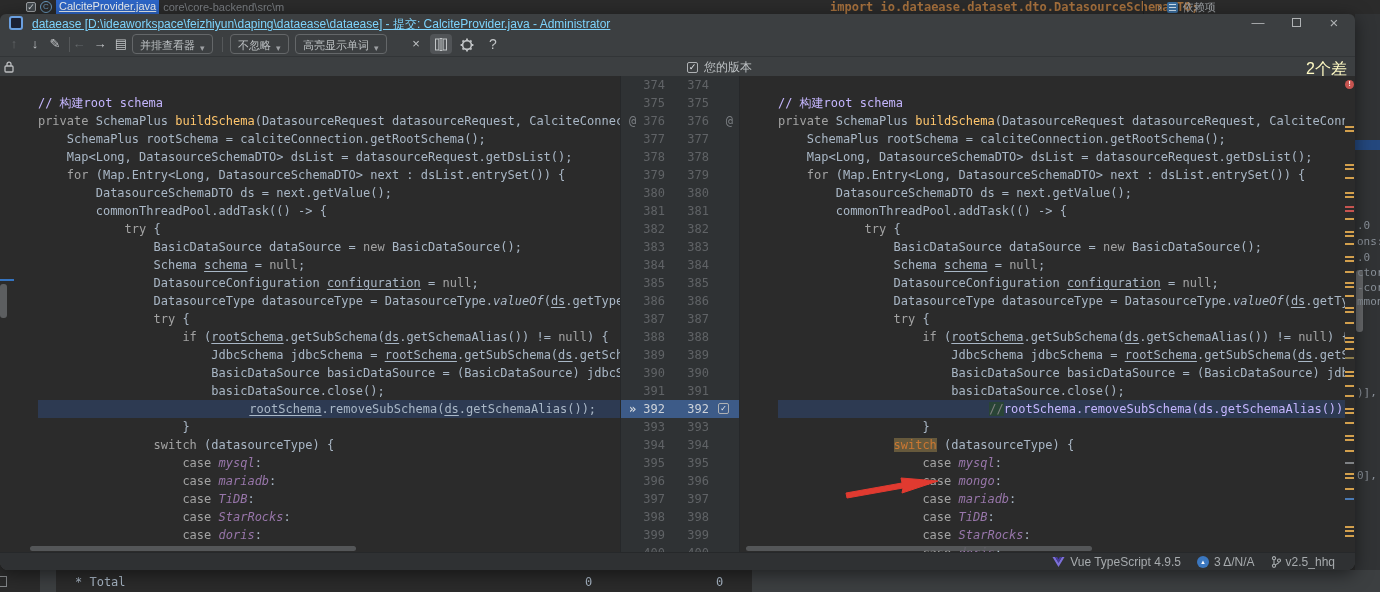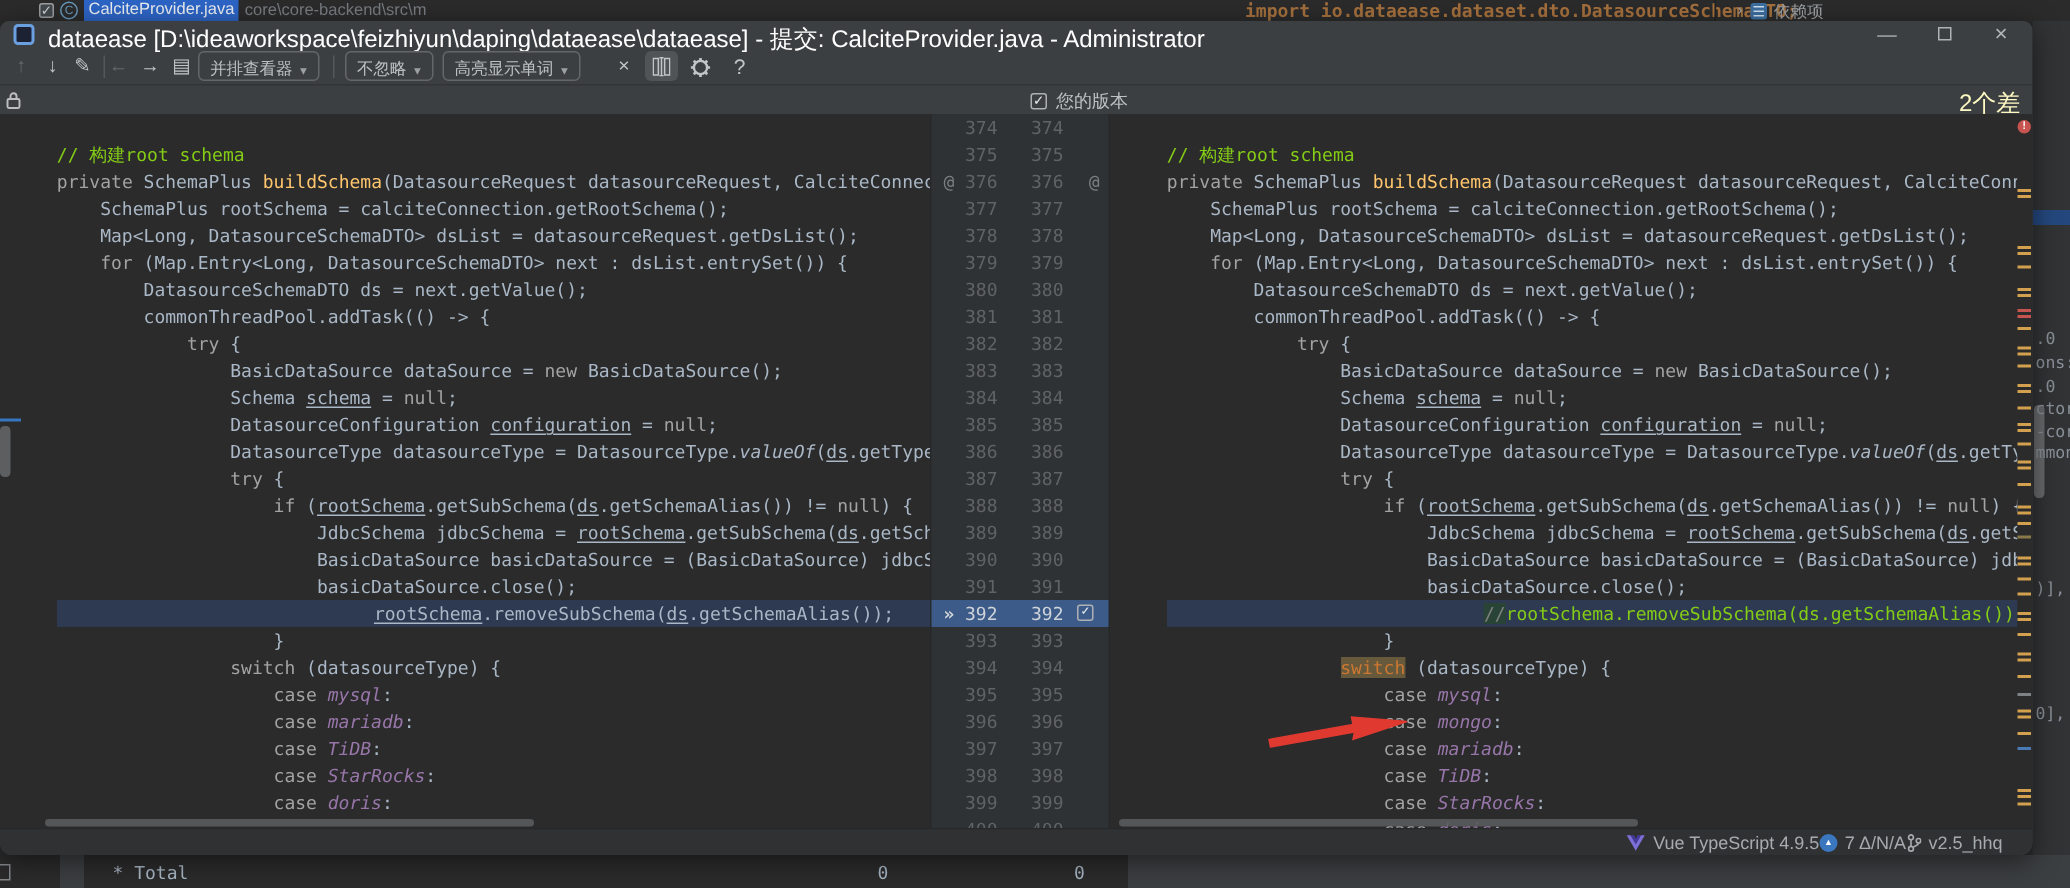--- a/index.html
+++ b/index.html
@@ -8,21 +8,21 @@
   .abs { position:absolute; }
   #stage { position:relative; width:1380px; height:592px; background:#2b2b2b; }
 
   
   #bg-top { left:0; top:0; width:1380px; height:14px; background:#2b2b2b; overflow:hidden; }
   #bg-file-row { left:26px; top:0; height:14px; display:flex; align-items:center; gap:4px; font-size:11px; }
   .mini-check { width:10px; height:10px; border:1px solid #9da0a3; border-radius:2px; color:#cfd2d5;
     font-size:9px; line-height:8px; text-align:center; background:#43494d; }
   .class-icon { width:12px; height:12px; border-radius:50%; border:1px solid #6897bb; color:#6897bb;
     font-size:8px; line-height:10px; text-align:center; }
-  #bg-file-name { background:#2d65c6; color:#eaeef2; padding:0 3px; height:16px; line-height:14px; }
+  #bg-file-name { background:#2d65c6; color:#eaeef2; padding:0 3px; height:16px; line-height:14px;text-decoration:underline; }
   #bg-file-path { color:#787c80; }
   #bg-import { left:830px; top:0px; color:#a5703d; font-weight:bold; font-family:"DejaVu Sans Mono",monospace;
     font-size:12px; white-space:nowrap; }
   #bg-top-divider { left:1143px; top:0; width:1px; height:14px; background:#1f2123; }
   #bg-deps { left:1158px; top:0; height:14px; display:flex; align-items:center; gap:5px; color:#9ea2a6; font-size:11px; }
   .book-icon { width:11px; height:11px; background:#3c6fa0; border-radius:2px; position:relative; }
   .book-icon:before { content:""; position:absolute; left:2px; top:2px; width:7px; height:1px;
     background:#cfe0ef; box-shadow:0 3px 0 #cfe0ef, 0 6px 0 #cfe0ef; }
   #bg-right { left:1355px; top:14px; width:25px; height:556px; background:#313335; overflow:hidden; }
   .frag { position:absolute; left:2px; color:#8a9199; font-family:"DejaVu Sans Mono",monospace;
@@ -36,21 +36,21 @@
   #total-v1 { left:585px; top:575px; color:#a9b7c6; font-family:"DejaVu Sans Mono",monospace; font-size:12px; }
   #total-v2 { left:716px; top:575px; color:#a9b7c6; font-family:"DejaVu Sans Mono",monospace; font-size:12px; }
   #bg-partial-sq { left:-3px; top:576px; width:10px; height:11px; border:1px solid #85888b; }
 
   
   #dialog { left:0; top:14px; width:1355px; height:556px; background:#3c3f41;
     border-radius:6px 6px 8px 8px; overflow:hidden; box-shadow:0 4px 18px rgba(0,0,0,.5); }
   #titlebar { left:0; top:0; width:1355px; height:18px; }
   #app-icon { left:9px; top:2px; width:14px; height:14px; border:2px solid #6a9fe0; border-radius:3px;
     background:#1c2134; }
-  #dlg-title { left:32px; top:2px; color:#ffffff; font-size:16px; white-space:nowrap; }
+  #dlg-title { left:32px; top:2px; color:#7dd3fc; font-size:12px; white-space:nowrap;text-decoration:underline; }
   .winbtn { top:0px; width:30px; height:18px; color:#b0b3b5; font-size:13px; text-align:center; line-height:17px; }
   #btn-min { left:1243px; } #btn-max { left:1281px; } #btn-close { left:1319px; font-size:15px; }
   #max-glyph { display:inline-block; width:9px; height:9px; border:1px solid #b0b3b5; margin-top:4px; }
 
   #toolbar { left:0; top:18px; width:1355px; height:25px; border-bottom:1px solid #323537; }
   .tbi { position:absolute; top:3px; height:19px; color:#c2c5c7; font-size:13px; text-align:center; line-height:18px; }
   .tbi.dim { color:#65686b; }
   .tsep { position:absolute; top:5px; width:1px; height:15px; background:#55585a; }
   .dd { position:absolute; top:2px; height:20px; border:1px solid #646769; border-radius:4px;
     color:#bcc0c3; font-size:11px; display:flex; align-items:flex-end; justify-content:center; gap:5px; padding:0 7px; }
@@ -74,38 +74,38 @@
   #gutter { left:620px; top:0; width:120px; height:476px; background:#2f3234;
     border-left:1px solid #26282a; border-right:1px solid #26282a; }
   .crow { height:18px; line-height:18px; white-space:pre; padding-left:9px; overflow:hidden; }
   .crow.sel { background:#2d3a52;margin-left:38px; }
   .grow { position:relative; height:18px; line-height:18px; color:#606366; }
   .grow.sel { background:#3d5b88; color:#ced3da; }
   .n1 { position:absolute; right:74px; } .n2 { position:absolute; right:30px; }
   .at1 { position:absolute; left:8px; color:#7a7e82; } .at2 { position:absolute; right:6px; color:#7a7e82; }
   .chev { position:absolute; left:8px; color:#d5d9de; font-weight:bold; }
   .gcb { position:absolute; right:10px; top:3px; }
-  .tk-d{color:#a9b7c6} .tk-k{color:#a3a3a3} .tk-m{color:#ffc66d} .tk-c{color:#84cc16}
+  .tk-d{color:#a9b7c6} .tk-k{color:#a3a3a3} .tk-m{color:#ffc66d} .tk-c{color:#c4b5fd}
   .tk-e{color:#9876aa;font-style:italic}
   .tk-u{color:#a9b7c6;text-decoration:underline;text-underline-offset:2px}
   .tk-i{color:#a9b7c6;font-style:italic}
   .tk-g{color:#808080;background:#294436}
   .tk-w{color:#cc7832;background:#66593c}
 
   #stripe { left:1345px; top:0; width:10px; height:476px; }
   .smark { position:absolute; left:0; width:9px; height:2px; }
   #stripe-err { position:absolute; left:0px; top:4px; width:9px; height:9px; border-radius:50%;
     background:#c75450; color:#fff; font-size:7px; line-height:9px; text-align:center; font-weight:bold; }
   .hthumb { position:absolute; top:470px; height:5px; background:#5c5e60; border-radius:3px; opacity:.85; }
   #lv-mark { left:0; top:203px; width:14px; height:2px; background:#3574c0; }
   #lv-thumb { left:0; top:208px; width:7px; height:34px; background:#5c5e60; border-radius:3px; }
 
   #statusbar { left:0; top:538px; width:1355px; height:18px; background:#2f3133;
     border-top:1px solid #26282a; border-radius:0 0 8px 0; display:flex; justify-content:flex-end;
-    align-items:center; padding-right:20px; color:#a7abae; font-size:12px; }
+    align-items:center; gap:16px; padding-right:20px; color:#a7abae; font-size:12px; }
   .sbitem { display:flex; align-items:center; gap:5px; }
   .blue-dot { width:12px; height:12px; border-radius:50%; background:#3b77bf; color:#fff; font-size:6px;
     line-height:12px; text-align:center; }
 
   #arrow-svg { left:845px; top:396px; width:98px; height:30px; }
 </style>
 </head>
 <body>
 
 <div id="stage">
@@ -448,21 +448,21 @@
     <div id="statusbar" class="abs">
       <span class="sbitem">
         <svg width="13" height="12" viewBox="0 0 14 12">
           <path d="M0.5 0.5 L7 11.5 L13.5 0.5 H10.7 L7 6.8 L3.3 0.5 Z" fill="#7c6fd8"></path>
           <path d="M3.3 0.5 L7 6.8 L10.7 0.5 H8.4 L7 3 L5.6 0.5 Z" fill="#453a9e"></path>
         </svg>
         <span>Vue TypeScript 4.9.5</span>
       </span>
       <span class="sbitem">
         <span class="blue-dot">▲</span>
-        <span>7 Δ/N/A</span>
+        <span>3 Δ/N/A</span>
       </span>
       <span class="sbitem">
         <svg width="10" height="12" viewBox="0 0 10 12">
           <circle cx="3" cy="2.2" r="1.6" fill="none" stroke="#a7abae" stroke-width="1.1"></circle>
           <circle cx="3" cy="9.8" r="1.6" fill="none" stroke="#a7abae" stroke-width="1.1"></circle>
           <circle cx="8" cy="4.5" r="1.5" fill="none" stroke="#a7abae" stroke-width="1.1"></circle>
           <path d="M3 3.8 V8.2 M8 6 C8 8 5.5 7.5 4.4 9" fill="none" stroke="#a7abae" stroke-width="1.1"></path>
         </svg>
         <span>v2.5_hhq</span>
       </span>

